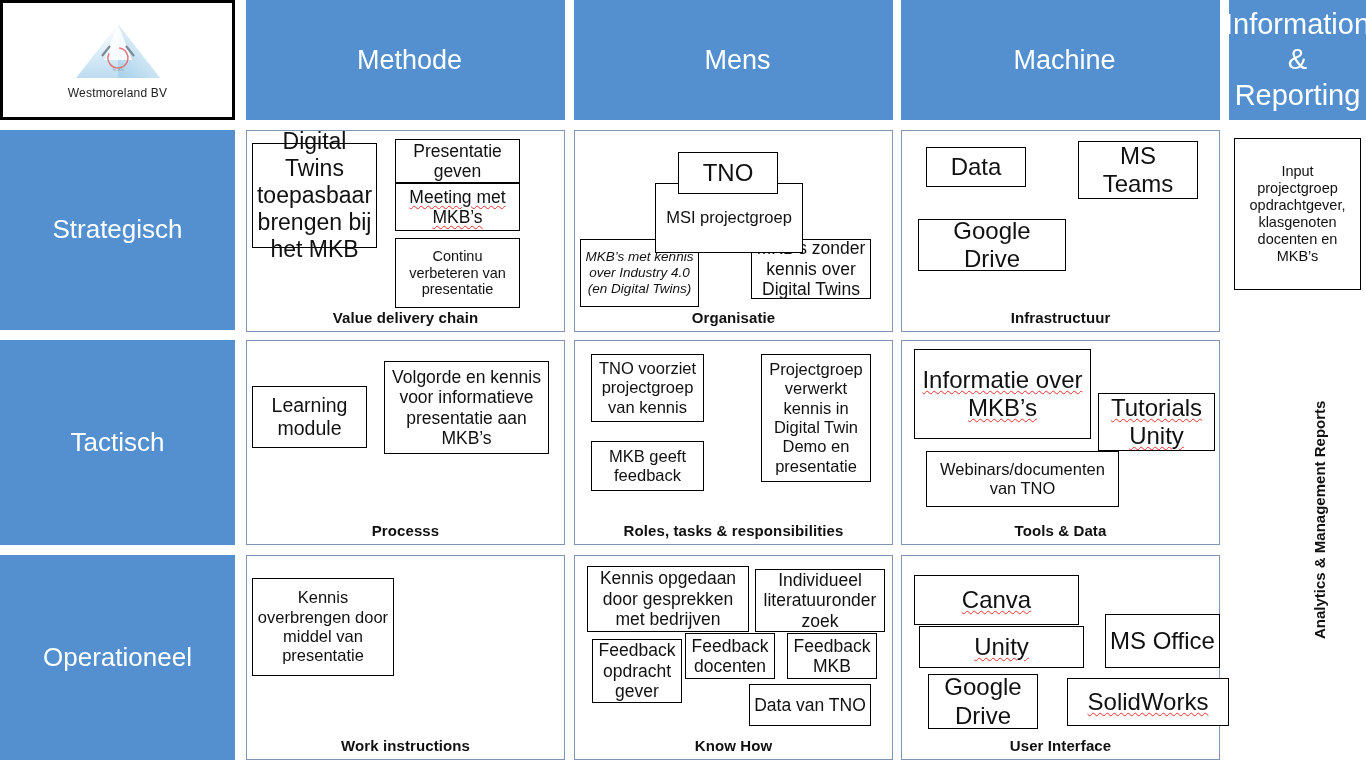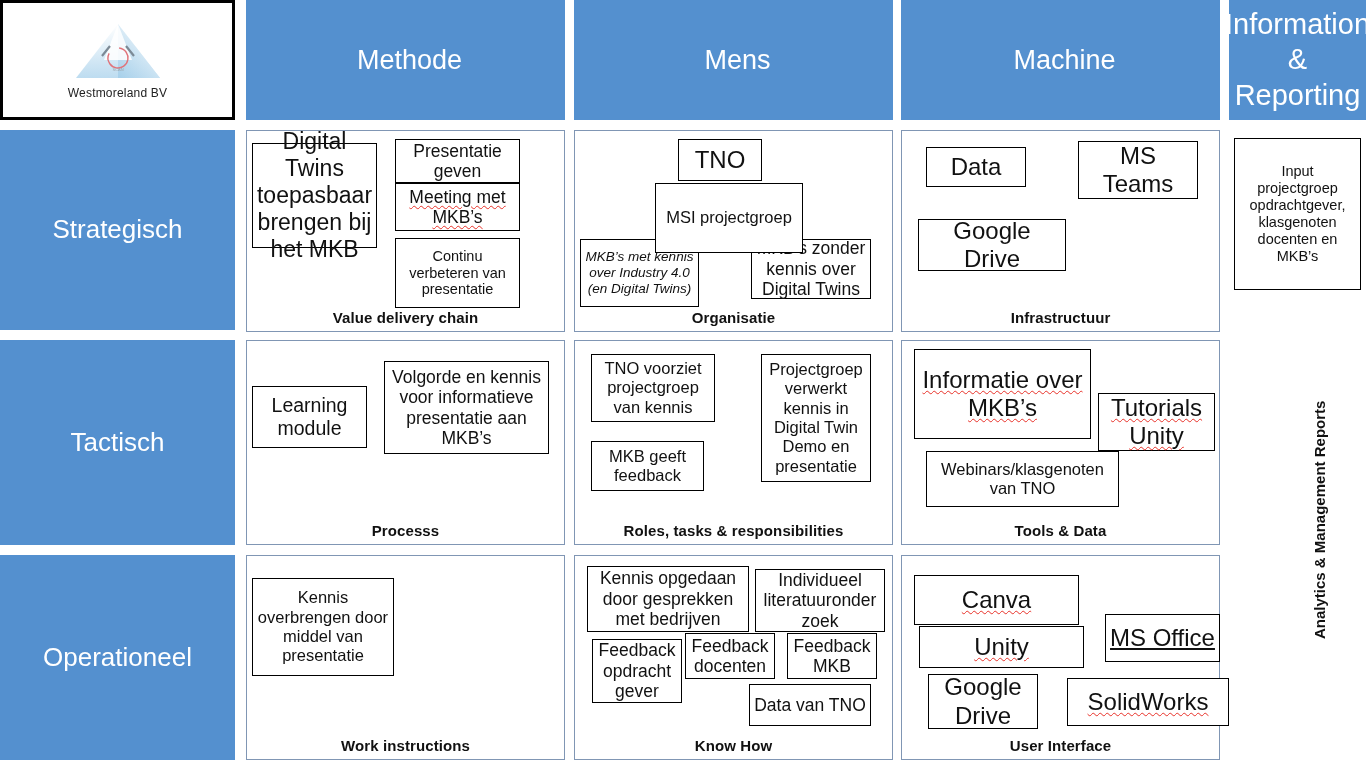--- a/index.html
+++ b/index.html
@@ -158,21 +158,21 @@
   </div>
 
   <div class="cell panel" style="left:574px;top:130px;width:319px;height:202px;">
     <div class="panel-inner">
       <div class="node f21" style="left:5px;top:108px;width:119px;height:68px;font-size:13.5px;font-style:italic;">MKB’s met kennis over Industry 4.0 (en Digital Twins)</div>
 
       <div class="node f17" style="left:176px;top:108px;width:120px;height:60px;">MKB’s zonder kennis over Digital Twins</div>
 
       <div class="node f16" style="left:80px;top:52px;width:148px;height:70px;">MSI projectgroep</div>
 
-      <div class="node f24" style="left:103px;top:8px;width:84px;height:42px;">TNO</div>
+      <div class="node f24" style="left:103px;top:21px;width:100px;height:42px;">TNO</div>
 
       <div class="panel-footer">Organisatie</div>
     </div>
   </div>
 
   <div class="cell panel" style="left:901px;top:130px;width:319px;height:202px;">
     <div class="panel-inner">
       <div class="node f24" style="left:24px;top:16px;width:100px;height:40px;">Data</div>
 
       <div class="node f24" style="left:176px;top:10px;width:120px;height:58px;">MS Teams</div>
@@ -195,33 +195,33 @@
       <div class="node f19" style="left:5px;top:45px;width:115px;height:62px;">Learning module</div>
 
       <div class="node f17" style="left:137px;top:20px;width:165px;height:93px;">Volgorde en kennis voor informatieve presentatie aan MKB’s</div>
 
       <div class="panel-footer">Processs</div>
     </div>
   </div>
 
   <div class="cell panel" style="left:574px;top:340px;width:319px;height:205px;">
     <div class="panel-inner">
-      <div class="node f16" style="left:16px;top:13px;width:124px;height:68px;">TNO voorziet projectgroep van kennis</div>
+      <div class="node f16" style="left:16px;top:13px;width:113px;height:68px;">TNO voorziet projectgroep van kennis</div>
 
       <div class="node f16" style="left:16px;top:100px;width:113px;height:50px;">MKB geeft feedback</div>
 
       <div class="node f16" style="left:186px;top:13px;width:110px;height:128px;">Projectgroep verwerkt kennis in Digital Twin Demo en presentatie</div>
 
       <div class="panel-footer">Roles, tasks &amp; responsibilities</div>
     </div>
   </div>
 
   <div class="cell panel" style="left:901px;top:340px;width:319px;height:205px;">
     <div class="panel-inner">
-      <div class="node f16" style="left:24px;top:110px;width:193px;height:56px;">Webinars/klasgenoten van TNO</div>
+      <div class="node f16" style="left:24px;top:110px;width:193px;height:56px;">Webinars/documenten van TNO</div>
 
       <div class="node f24" style="left:12px;top:8px;width:177px;height:90px;">
         <span class="sq">Informatie over MKB’s</span>
       </div>
 
       <div class="node f24" style="left:196px;top:52px;width:117px;height:58px;">
         <span class="sq">Tutorials Unity</span>
       </div>
 
       <div class="panel-footer">Tools &amp; Data</div>
@@ -253,21 +253,21 @@
       <div class="panel-footer">Know How</div>
     </div>
   </div>
 
   <div class="cell panel" style="left:901px;top:555px;width:319px;height:205px;">
     <div class="panel-inner">
       <div class="node f24" style="left:12px;top:19px;width:165px;height:50px;">
         <span class="sq">Canva</span>
       </div>
 
-      <div class="node f24" style="left:203px;top:58px;width:115px;height:48px;text-decoration:underline;">MS Office</div>
+      <div class="node f24" style="left:203px;top:58px;width:115px;height:54px;">MS Office</div>
 
       <div class="node f24" style="left:17px;top:70px;width:165px;height:42px;">
         <span class="sq">Unity</span>
       </div>
 
       <div class="node f24" style="left:26px;top:118px;width:110px;height:55px;">Google Drive</div>
 
       <div class="node f24" style="left:165px;top:122px;width:162px;height:48px;">
         <span class="sq">SolidWorks</span>
       </div>

